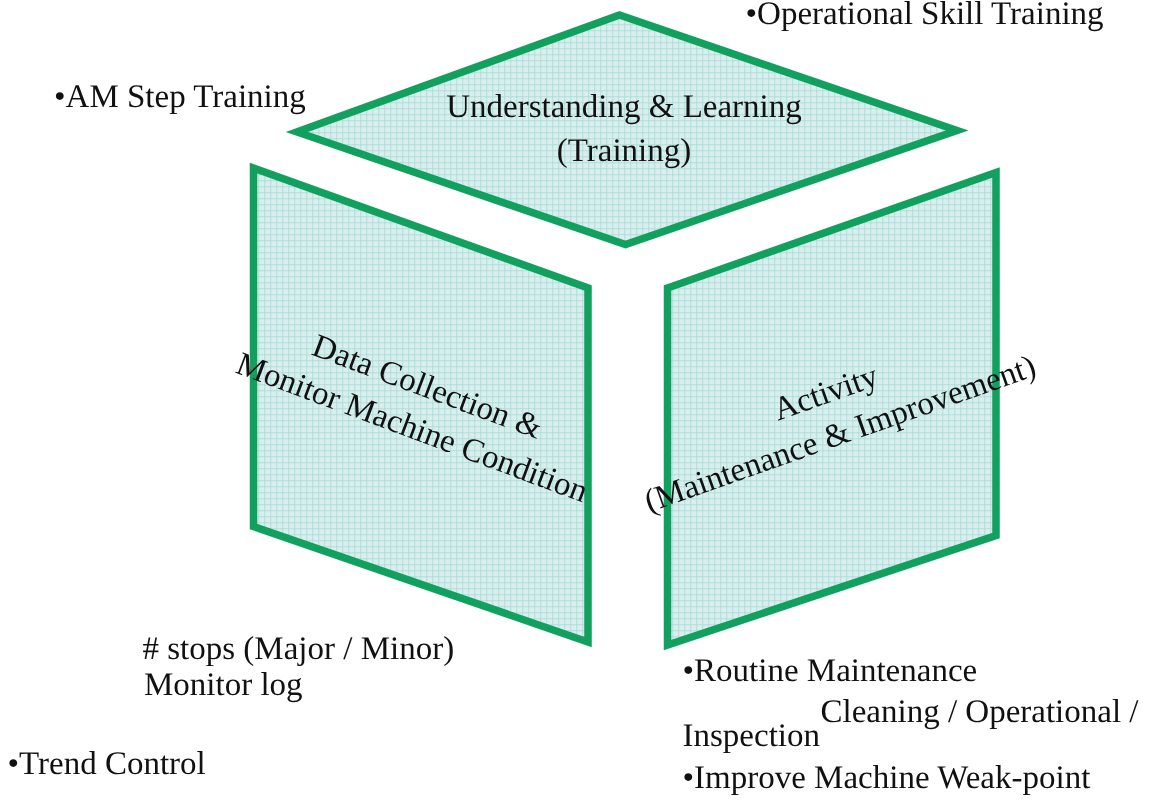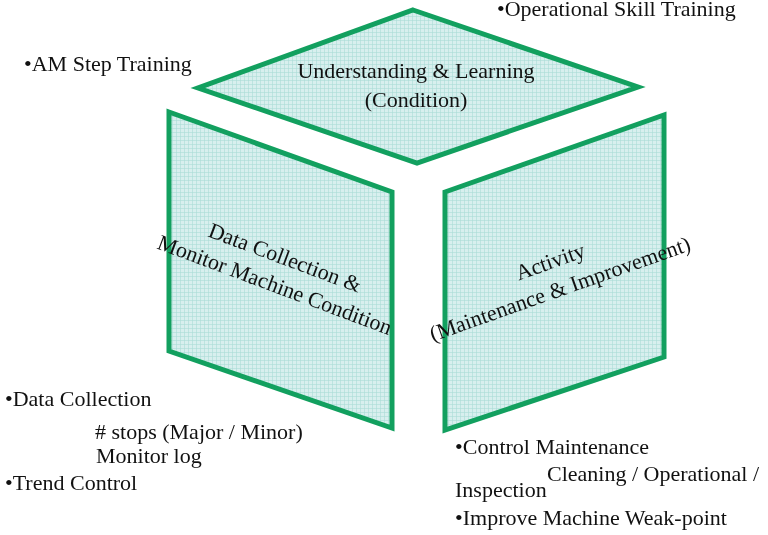--- a/index.html
+++ b/index.html
@@ -41,26 +41,26 @@
   .left-face-label {
     left: 280px;
     top: 271px;
     transform: translate(-50%, -50%) rotate(20.5deg);
   }
   .right-face-label {
     left: 555px;
     top: 275px;
     transform: translate(-50%, -50%) rotate(-19.5deg);
   }
-  .ann-top-left     { left: 24px;  top: 51px;  }
+  .ann-top-left     { left: 36px;  top: 51px;  }
   .ann-top-right    { left: 497px; top: -4px;  }
   .ann-bl-1         { left: 5px;   top: 386px; }
   .ann-bl-2         { left: 95px;  top: 419px; }
   .ann-bl-3         { left: 96px;  top: 443px; }
-  .ann-bl-4         { left: 5px;   top: 470px; }
+  .ann-bl-4         { left: 5px;   top: 496px; }
   .ann-br-1         { left: 455px; top: 434px; }
   .ann-br-2         { left: 547px; top: 461px; }
   .ann-br-3         { left: 455px; top: 477px; text-align: center; }
   .ann-br-4         { left: 455px; top: 505px; }
 </style>
 </head>
 <body>
 
 <div class="stage">
 
@@ -74,46 +74,45 @@
 
     <polygon points="413,10 638,87 417,163 198,88" fill="url(#gridpat)" stroke="#12a05f" stroke-width="5" stroke-linejoin="miter"></polygon>
 
     <polygon points="169,112 392,192 392,428 169,351" fill="url(#gridpat)" stroke="#12a05f" stroke-width="5" stroke-linejoin="miter"></polygon>
 
     <polygon points="445,192 664,115 664,357 445,430" fill="url(#gridpat)" stroke="#12a05f" stroke-width="5" stroke-linejoin="miter"></polygon>
   </svg>
 
   <div class="label face-label top-face-label">
     <span>Understanding &amp; Learning</span>
-    <span>(Condition)</span>
+    <span>(Training)</span>
   </div>
 
   <div class="label face-label left-face-label">
     <span>Data Collection &amp;</span>
     <span>Monitor Machine Condition</span>
   </div>
 
   <div class="label face-label right-face-label">
     <span>Activity</span>
     <span>(Maintenance &amp; Improvement)</span>
   </div>
 
   <div class="label ann-top-left">•AM Step Training</div>
 
   <div class="label ann-top-right">•Operational Skill Training</div>
 
-  <div class="label ann-bl-1">•Data Collection</div>
 
   <div class="label ann-bl-2"># stops (Major / Minor)</div>
 
   <div class="label ann-bl-3">Monitor log</div>
 
   <div class="label ann-bl-4">•Trend Control</div>
 
-  <div class="label ann-br-1">•Control Maintenance</div>
+  <div class="label ann-br-1">•Routine Maintenance</div>
 
   <div class="label ann-br-2">Cleaning / Operational /</div>
 
   <div class="label ann-br-3">Inspection</div>
 
   <div class="label ann-br-4">•Improve Machine Weak-point</div>
 
 </div>
 
 </body></html>

